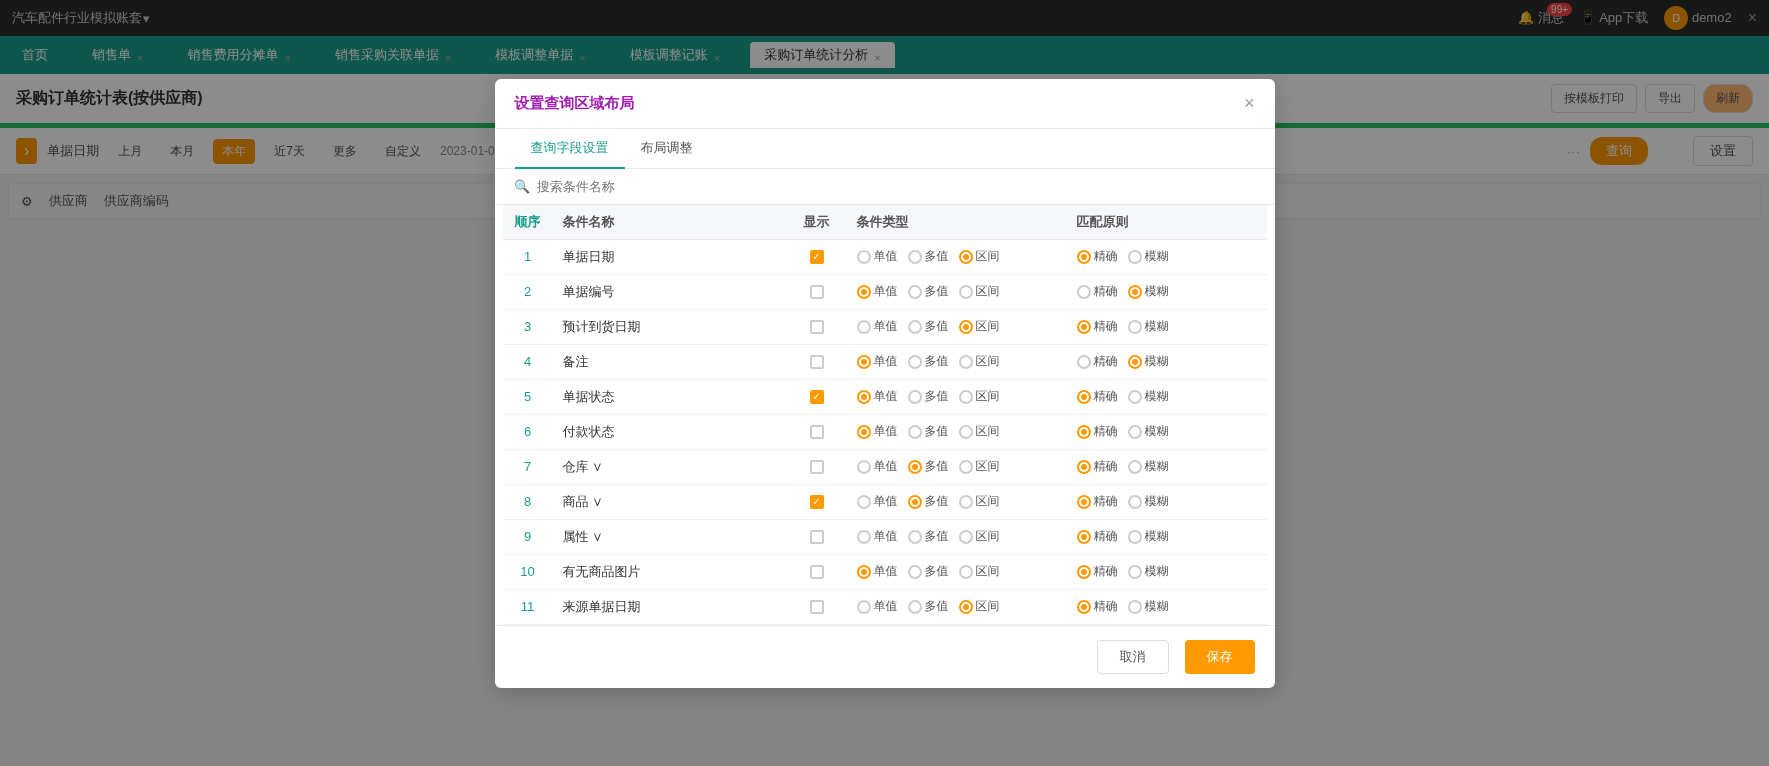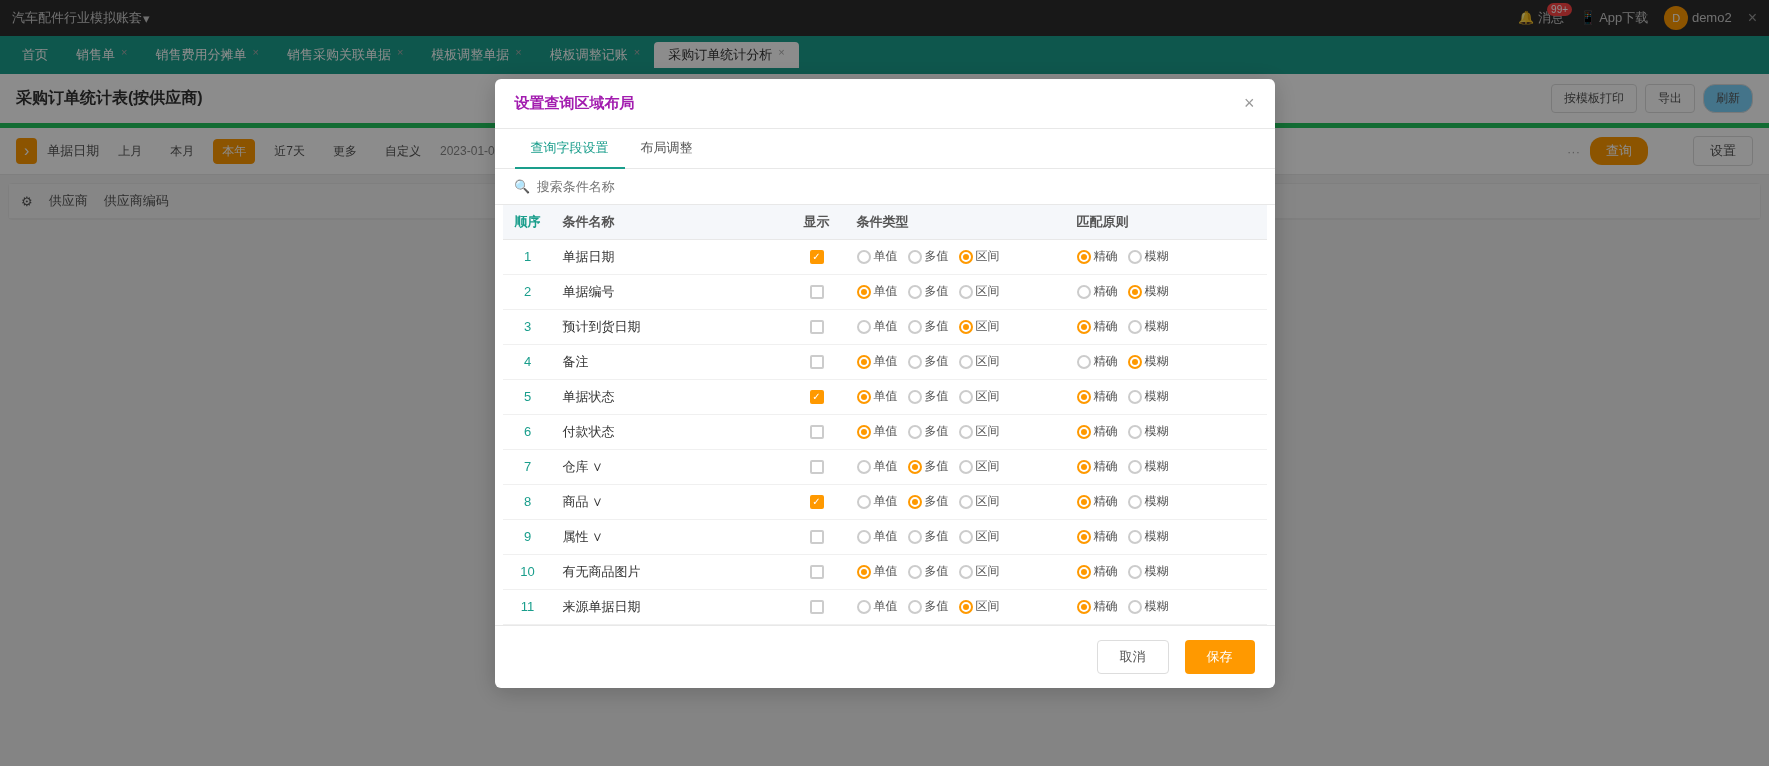--- a/index.html
+++ b/index.html
@@ -20,51 +20,51 @@
     .top-bar-right .notif { position: relative; }
     .badge { background: #f44; color: white; font-size: 10px; border-radius: 8px; padding: 1px 4px; position: absolute; top: -6px; right: -8px; }
 
     
     .nav-bar {
       background: #1a9e8c;
       height: 38px;
       display: flex;
       align-items: center;
       padding: 0 8px;
-      gap: 0;
+      gap: 16px;
     }
     .nav-tab {
       color: white;
       padding: 4px 14px;
       border-radius: 4px 4px 0 0;
       font-size: 13px;
       cursor: pointer;
       display: flex;
-      align-items: flex-start;
+      align-items: flex-end;
       gap: 4px;
       white-space: nowrap;
     }
     .nav-tab.active { background: white; color: #333; }
     .nav-tab .close-x { font-size: 11px; color: #aaa; margin-left: 2px; }
     .nav-tab-home { color: white; padding: 4px 14px; font-size: 13px; cursor: pointer; }
 
     
     .page-header {
       background: white;
       padding: 10px 16px;
       border-bottom: 5px solid #22c55e;
       display: flex;
       align-items: center;
       justify-content: space-between;
     }
     .page-title { font-size: 16px; font-weight: bold; color: #333; }
     .page-actions { display: flex; align-items: center; gap: 8px; }
     .btn-print { border: 1px solid #ddd; background: white; padding: 5px 12px; border-radius: 4px; color: #555; cursor: pointer; font-size: 12px; display: flex; align-items: center; gap: 4px; }
     .btn-export { border: 1px solid #ddd; background: white; padding: 5px 12px; border-radius: 4px; color: #555; cursor: pointer; font-size: 12px; }
-    .btn-refresh { border: 1px solid #ddd; background: #7dd3fc; padding: 5px 12px; border-radius: 12px; color: #555; cursor: pointer; font-size: 12px; }
+    .btn-refresh { border: 1px solid #ddd; background: #fdba74; padding: 5px 12px; border-radius: 12px; color: #555; cursor: pointer; font-size: 12px; }
 
     
     .filter-bar {
       background: white;
       padding: 8px 16px;
       border-bottom: 1px solid #e8e8e8;
       display: flex;
       align-items: center;
       gap: 10px;
     }

